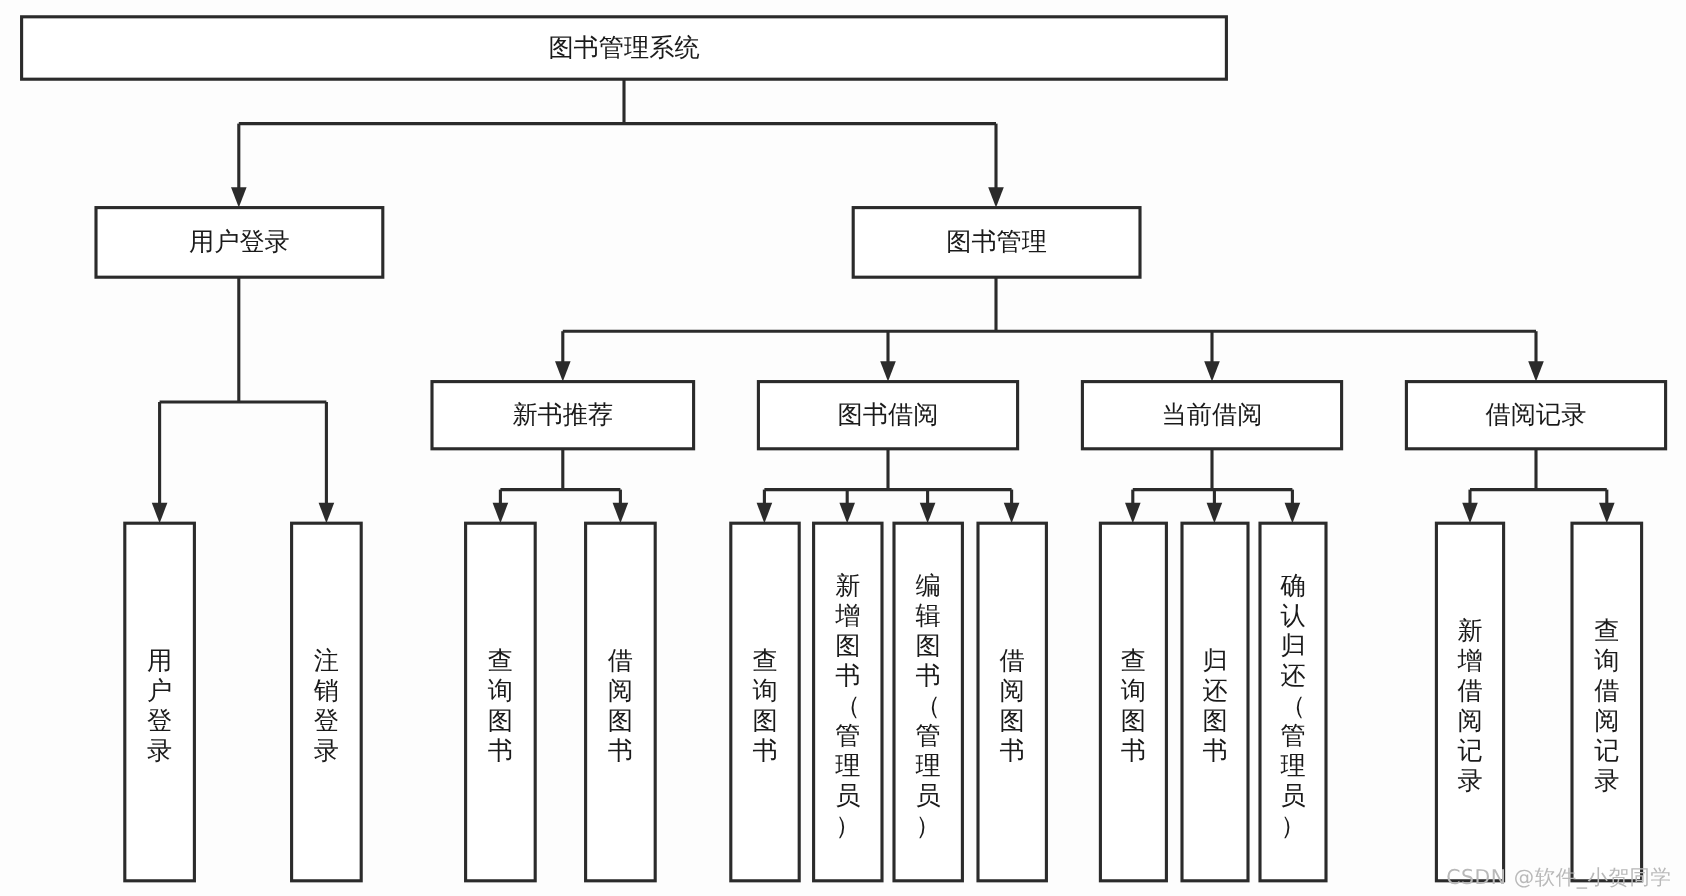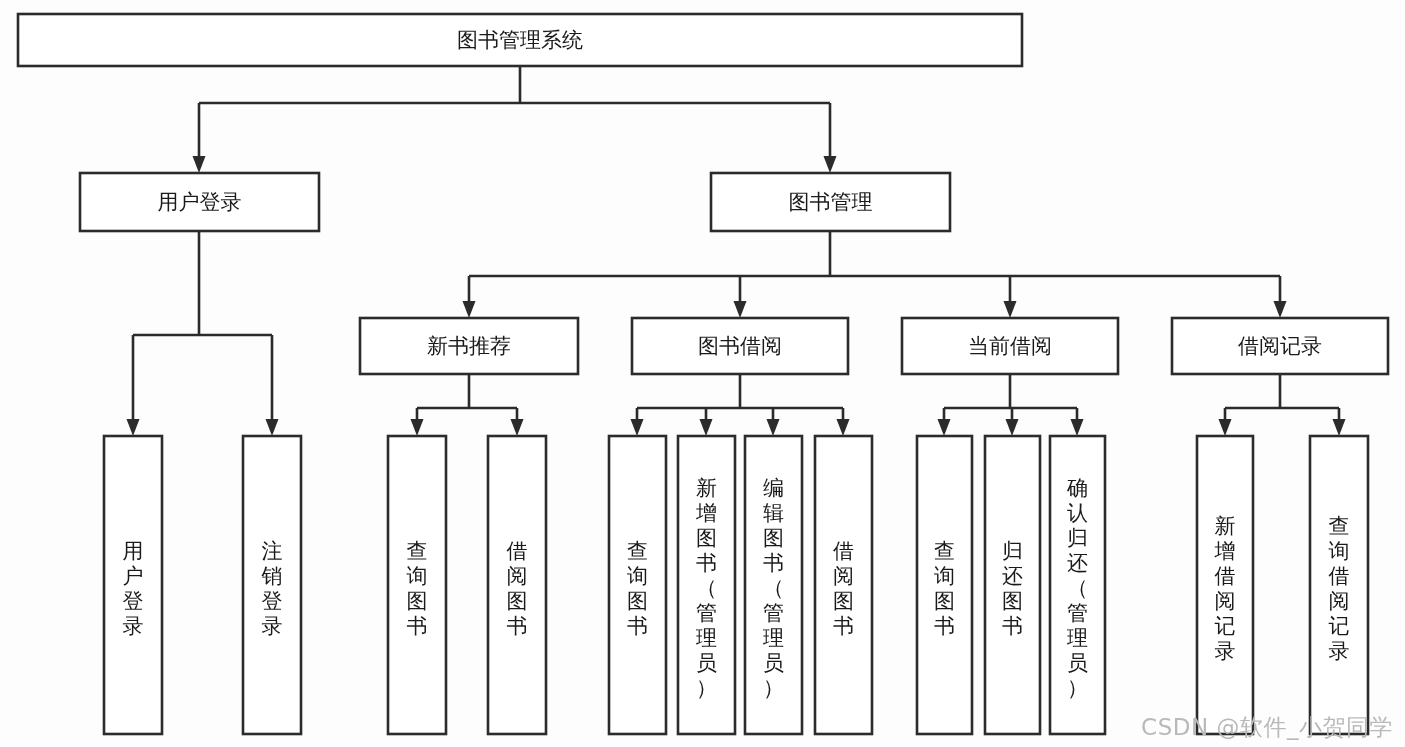--- a/index.html
+++ b/index.html
@@ -44,21 +44,21 @@
     font-size: 21px;
     fill: #1a1a1a;
     text-anchor: middle;
     dominant-baseline: middle;
   }
   .watermark {
     position: absolute;
     right: 12px;
     bottom: 4px;
     font-family: "DejaVu Sans", "Liberation Sans", sans-serif;
-    font-size: 23px;
+    font-size: 17px;
     color: #b9b9b9;
     letter-spacing: 0.5px;
     white-space: nowrap;
   }
 </style>
 </head>
 <body>
 
 <div id="canvas">
   <svg class="diagram" viewBox="0 0 1405 747">

